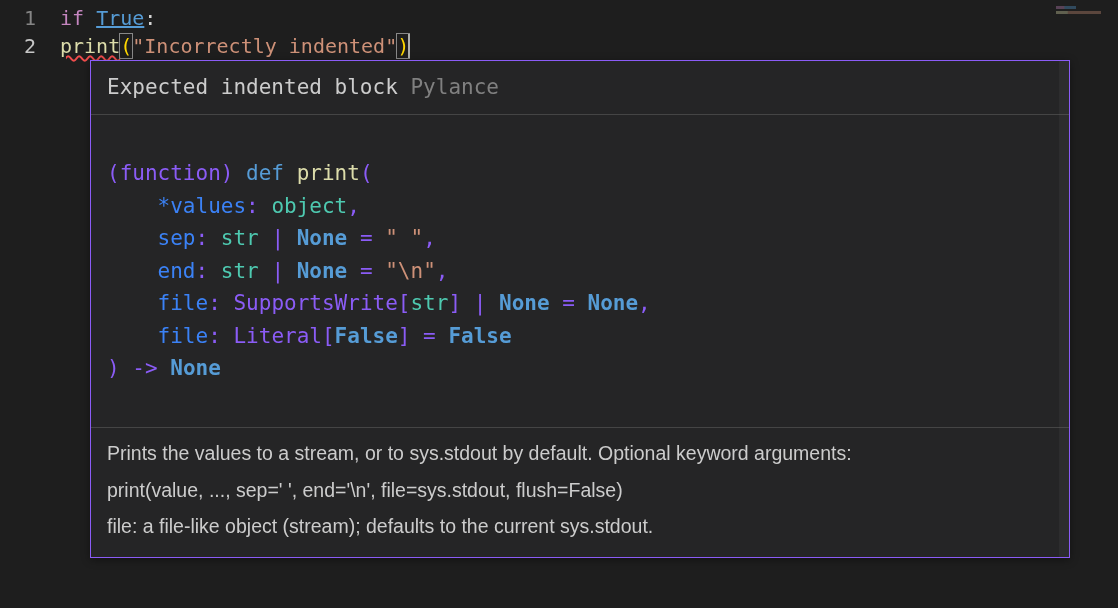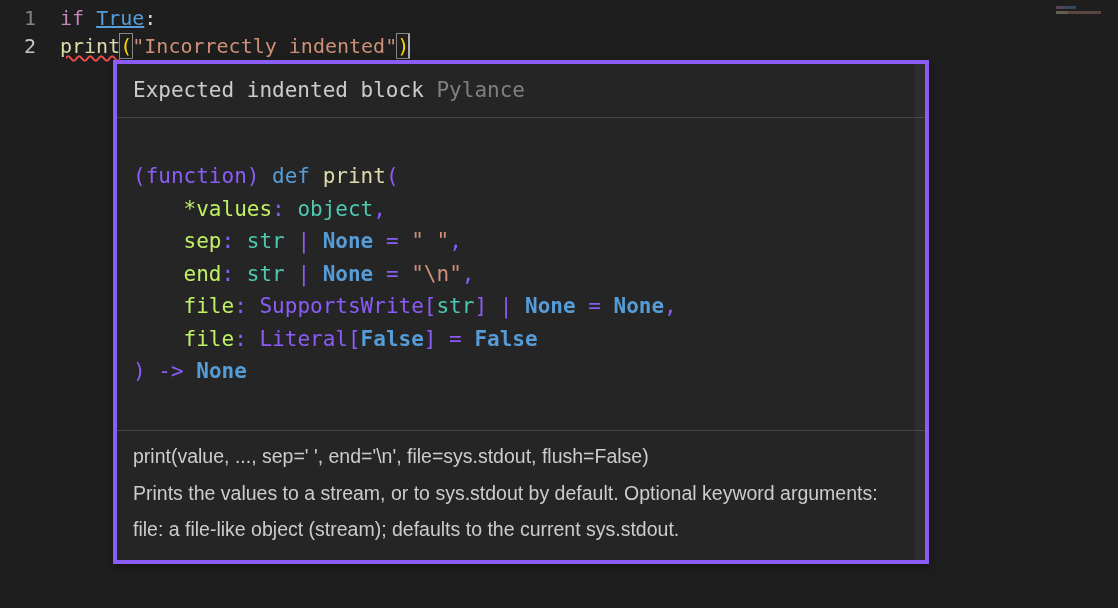--- a/index.html
+++ b/index.html
@@ -57,41 +57,40 @@
     margin-left: -1px;
   }
   .bracket-hl {
     border: 1px solid #888;
     margin: -1px;
   }
   .hover {
     position: absolute;
     top: 60px;
     left: 90px;
-    width: 816px;
+    width: 980px;
     background: #252526;
-    border: 4px solid #8b5cf6;
+    border: 1px solid #8b5cf6;
     box-shadow: 0 2px 8px rgba(0,0,0,.4);
     font-size: 21px;
     line-height: 1.55;
     color: #cccccc;
-    margin-left: 23px;
   }
   .hover-section {
     padding: 10px 16px;
   }
   .hover-sep {
     border-top: 1px solid #454545;
   }
   .err-msg { color: #cccccc; }
   .err-src { color: #808080; }
   .sig { white-space: pre; font-family: 'Menlo','Consolas',monospace; }
   .sig .type { color: #4ec9b0; }
   .sig .kw2 { color: #569cd6; }
-  .sig .name { color: #bef264; text-align: center; }
+  .sig .name { color: #3b82f6; text-align: center; }
   .sig .p { color: #8b5cf6; }
   .sig .s { color: #ce9178; }
   .sig .c { color: #569cd6; font-weight: bold; }
   .doc {
     font-family: -apple-system, 'Segoe UI', sans-serif;
     font-size: 19.5px;
     color: #cccccc;
     line-height: 1.55;
   }
   .doc p { margin-bottom: 6px; }
@@ -149,18 +148,18 @@
 <span class="p">(function) </span><span class="kw2">def</span><span class="p"> </span><span class="dcdcaa" style="color:#dcdcaa">print</span><span class="p">(</span>
     <span class="name">*values</span><span class="p">: </span><span class="type">object</span><span class="p">,</span>
     <span class="name">sep</span><span class="p">: </span><span class="type">str</span><span class="p"> | </span><span class="c">None</span><span class="p"> = </span><span class="s">" "</span><span class="p">,</span>
     <span class="name">end</span><span class="p">: </span><span class="type">str</span><span class="p"> | </span><span class="c">None</span><span class="p"> = </span><span class="s">"\n"</span><span class="p">,</span>
     <span class="name">file</span><span class="p">: </span><span class="p">SupportsWrite[</span><span class="type">str</span><span class="p">] | </span><span class="c">None</span><span class="p"> = </span><span class="c">None</span><span class="p">,</span>
     <span class="name">file</span><span class="p">: </span><span class="p">Literal[</span><span class="c">False</span><span class="p">] = </span><span class="c">False</span>
 <span class="p">)</span><span class="p"> -&gt; </span><span class="c">None</span>
   </div>
 
   <div class="hover-section hover-sep doc">
+    <p>Prints the values to a stream, or to sys.stdout by default. Optional keyword arguments:</p>
     <p>print(value, ..., sep=' ', end='\n', file=sys.stdout, flush=False)</p>
-    <p>Prints the values to a stream, or to sys.stdout by default. Optional keyword arguments:</p>
     <p>file: a file-like object (stream); defaults to the current sys.stdout.</p>
   </div>
   <div class="hover-scroll"></div>
 </div>
 
 </body></html>

